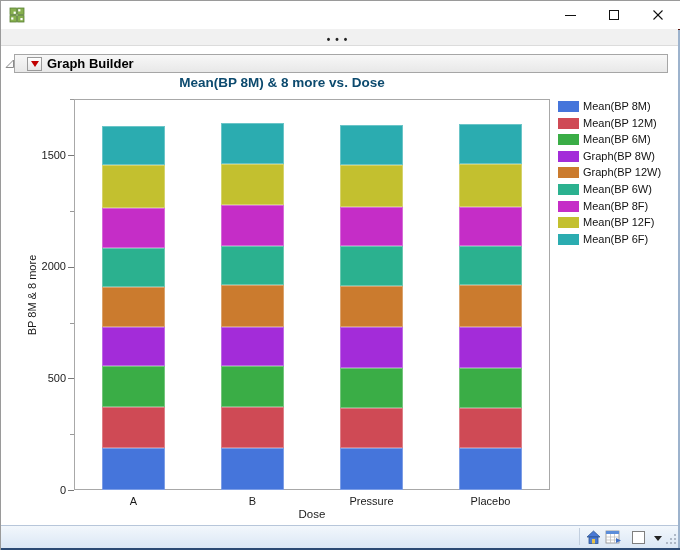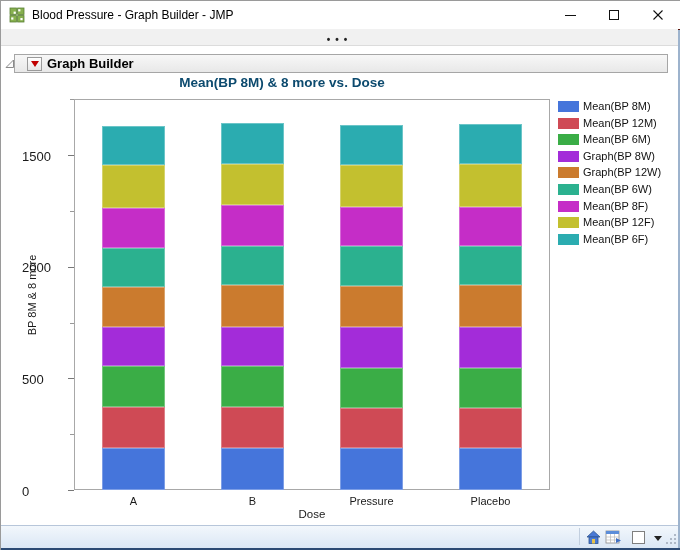--- a/index.html
+++ b/index.html
@@ -43,21 +43,21 @@
 
   
   .chart { position:absolute; inset:0; }
   .chart-title { position:absolute; left:12px; width:536px; top:28px; text-align:center;
     font-size:13.5px; font-weight:bold; color:#0c4a6e; }
   .plot-frame { position:absolute; left:72px; top:52px; width:476px; height:391px;
     background:#fff; border:1px solid #a8a8a8; }
   .y-axis-title { position:absolute; left:30px; top:248px; transform:translate(-50%,-50%) rotate(-90deg);
     font-size:11px; color:#1a1a1a; white-space:nowrap; }
   .x-axis-title { position:absolute; left:270px; width:80px; top:461px; text-align:center; font-size:11.5px; color:#1a1a1a; }
-  .ytick-label { position:absolute; width:44px; font-size:13px; color:#1a1a1a; }
+  .ytick-label { position:absolute; width:44px; text-align:right; font-size:11px; color:#1a1a1a; }
   .ytick-major { position:absolute; width:6px; height:1px; background:#777; }
   .ytick-minor { position:absolute; width:4px; height:1px; background:#999; }
   .xtick-label { position:absolute; width:90px; text-align:center; font-size:11px; color:#1a1a1a; }
   .bar-seg { position:absolute; box-shadow: inset 0 0 0 1px rgba(255,255,255,0.30); }
 
   .legend { position:absolute; left:556px; top:54px; }
   .legend-row { display:flex; margin-bottom:5.6px; height:11px; }
   .legend-swatch { width:21px; height:11px; margin-right:4px; flex:0 0 auto; }
   .legend-label { font-size:11px; color:#111; white-space:nowrap; line-height:11px; }
 
@@ -84,21 +84,20 @@
     <svg class="app-icon" viewBox="0 0 16 16">
       <rect x="1" y="1" width="6.4" height="6.4" fill="#86b04e" stroke="#5a8136" stroke-width="0.8"></rect>
       <rect x="8.6" y="1" width="6.4" height="6.4" fill="#86b04e" stroke="#5a8136" stroke-width="0.8"></rect>
       <rect x="1" y="8.6" width="6.4" height="6.4" fill="#86b04e" stroke="#5a8136" stroke-width="0.8"></rect>
       <rect x="8.6" y="8.6" width="6.4" height="6.4" fill="#86b04e" stroke="#5a8136" stroke-width="0.8"></rect>
       <rect x="4.6" y="4.6" width="2.2" height="2.2" fill="#ffffff"></rect>
       <rect x="9.2" y="2.2" width="2.2" height="2.2" fill="#ffffff"></rect>
       <rect x="2.2" y="10.4" width="2.2" height="2.2" fill="#ffffff"></rect>
       <rect x="11.4" y="11" width="2.2" height="2.2" fill="#ffffff"></rect>
     </svg>
-    <span class="title-text">Blood Pressure - Graph Builder - JMP</span>
     <div class="win-btn btn-min">
         <span class="glyph-min"></span>
       </div>
     <div class="win-btn btn-max">
         <span class="glyph-max"></span>
       </div>
     <div class="win-btn btn-close">
       <svg width="12" height="12" viewBox="0 0 12 12">
         <line x1="1.5" y1="1.5" x2="10.5" y2="10.5" stroke="#111" stroke-width="1.1"></line>
         <line x1="10.5" y1="1.5" x2="1.5" y2="10.5" stroke="#111" stroke-width="1.1"></line>

